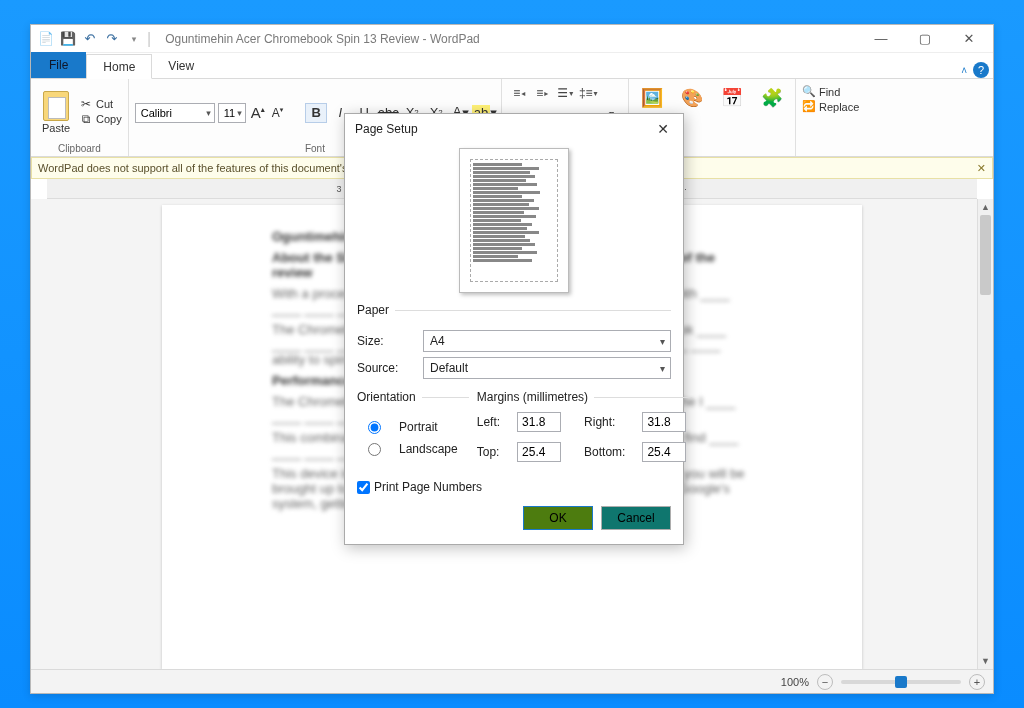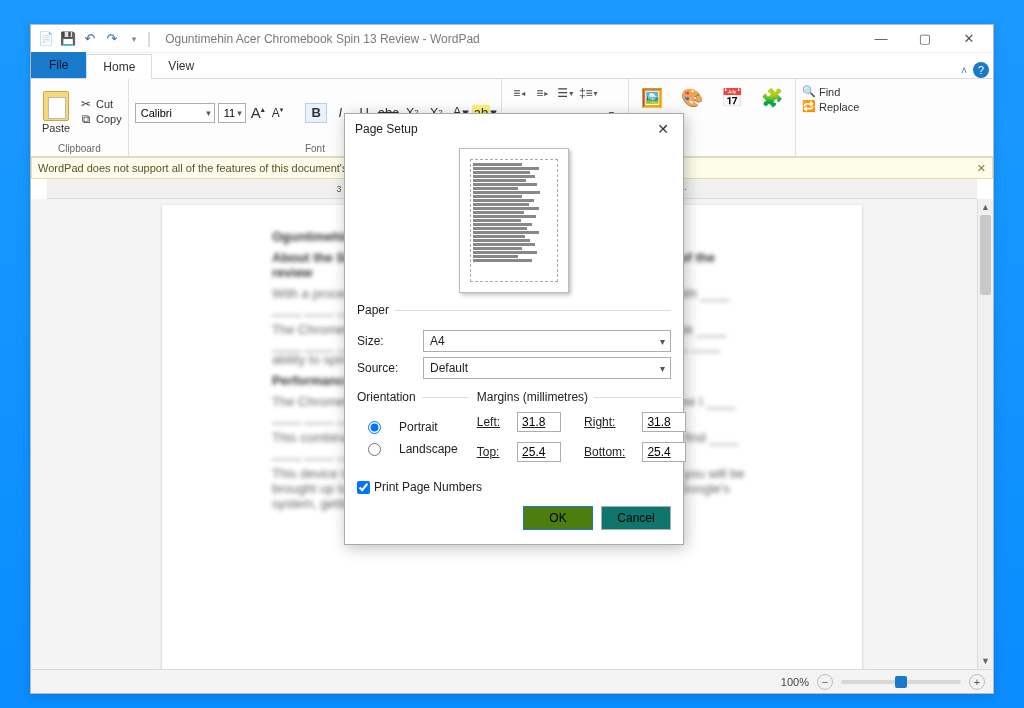--- a/index.html
+++ b/index.html
@@ -81,21 +81,21 @@
   fieldset{border:none;border-top:1px solid #ddd;padding:8px 0 6px;margin:0;}
   legend{font-size:12px;color:#222;padding-right:6px;}
   .fieldrow{display:flex;align-items:center;margin:5px 0;gap:8px;}
   .fieldrow label{width:58px;}
   .fieldrow .combo2{flex:1;}
   .combo2{border:1px solid #abadb3;height:22px;display:flex;align-items:center;padding:0 18px 0 6px;position:relative;background:#fff;}
   .combo2::after{content:"▾";position:absolute;right:5px;font-size:10px;color:#555;}
   .two-col{display:flex;gap:8px;align-items:flex-start;}
   .two-col fieldset{flex:1;}
   .orient label{display:flex;align-items:center;gap:18px;margin:8px 11px;cursor:pointer;}
-  .margins-grid{display:grid;grid-template-columns:auto 50px auto 50px;gap:10px 17px;align-items:center;text-decoration:underline;}
+  .margins-grid{display:grid;grid-template-columns:auto 50px auto 50px;gap:10px 17px;align-items:center;}
   .margins-grid input{width:44px;height:20px;border:1px solid #abadb3;padding:0 4px;font-size:12px;}
   .ppn{display:flex;align-items:center;gap:4px;margin:10px 0 12px;cursor:pointer;}
   .dlg-buttons{display:flex;justify-content:flex-end;gap:8px;padding:0 0 4px;}
   .dlg-buttons button{width:70px;height:24px;border:1px solid #adadad;background:#0f766e;font-size:12px;cursor:pointer;}
   .dlg-buttons button.primary{border:1px solid #1979ca;background:#4d7c0f;}
 </style>
 </head>
 <body>
 
 <div class="app-window">

